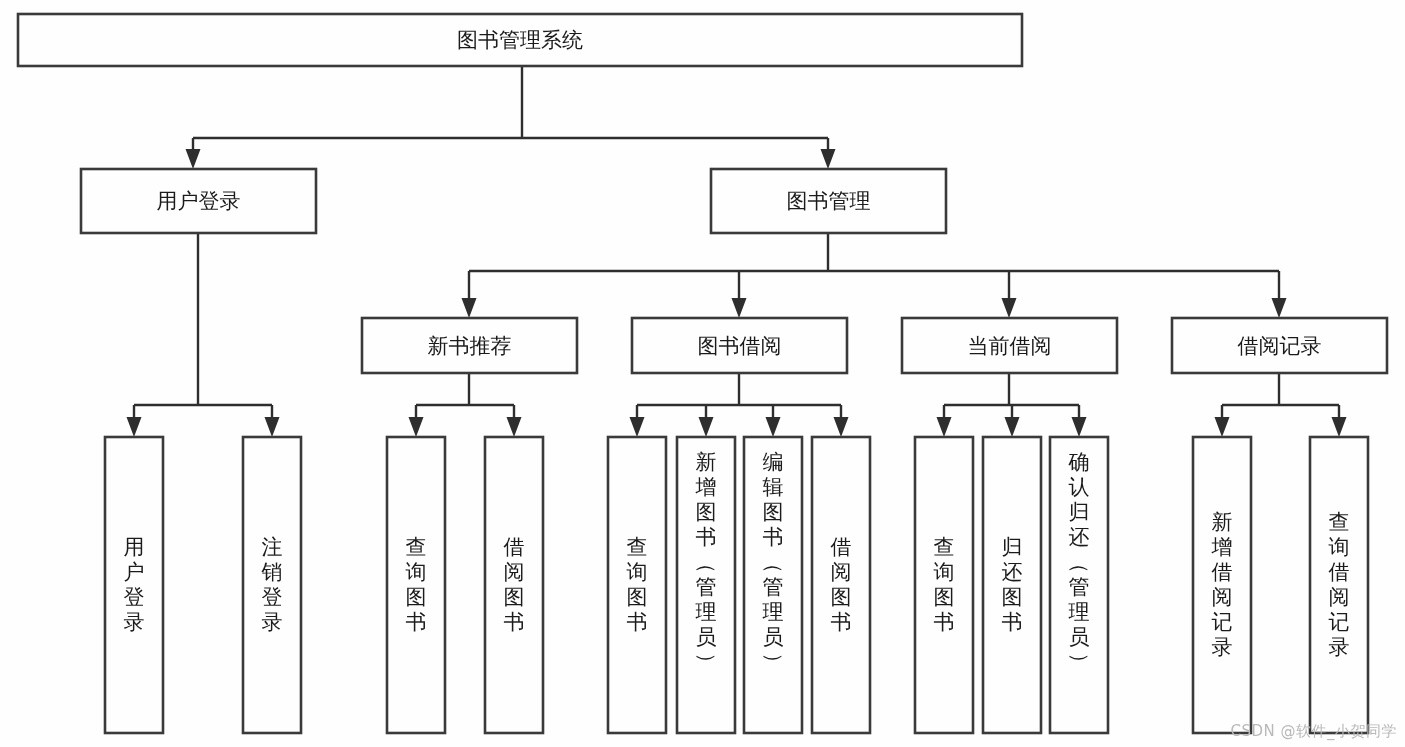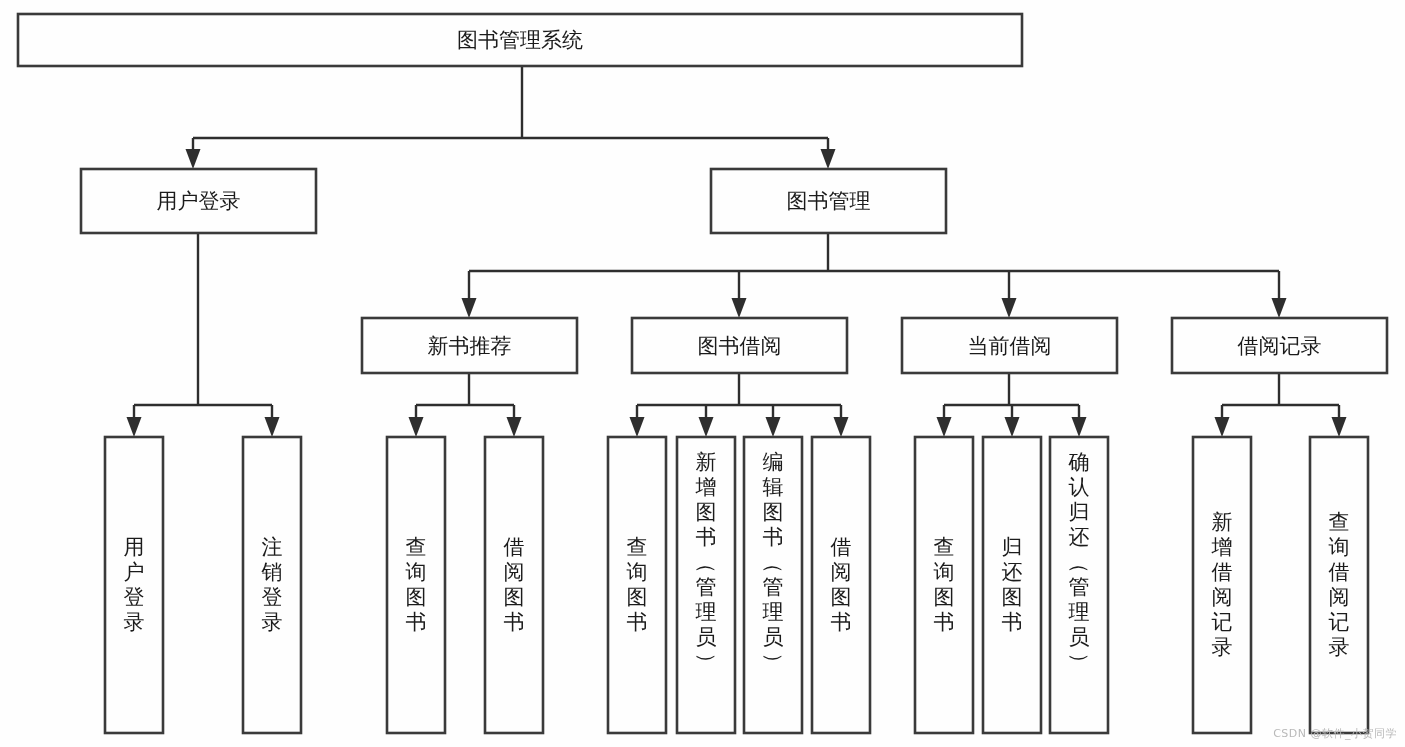--- a/index.html
+++ b/index.html
@@ -55,21 +55,21 @@
   }
   .edge-arrow {
     fill: #2e2e2e;
     stroke: none;
   }
   .watermark-text {
     position: absolute;
     right: 8px;
     bottom: 6px;
     font-family: "DejaVu Sans", "Liberation Sans", sans-serif;
-    font-size: 11px;
+    font-size: 15px;
     color: #b9b9b9;
     letter-spacing: 0.5px;
     white-space: nowrap;
     user-select: none;
   }
 </style>
 </head>
 <body>
 
 <div id="diagram-root">

